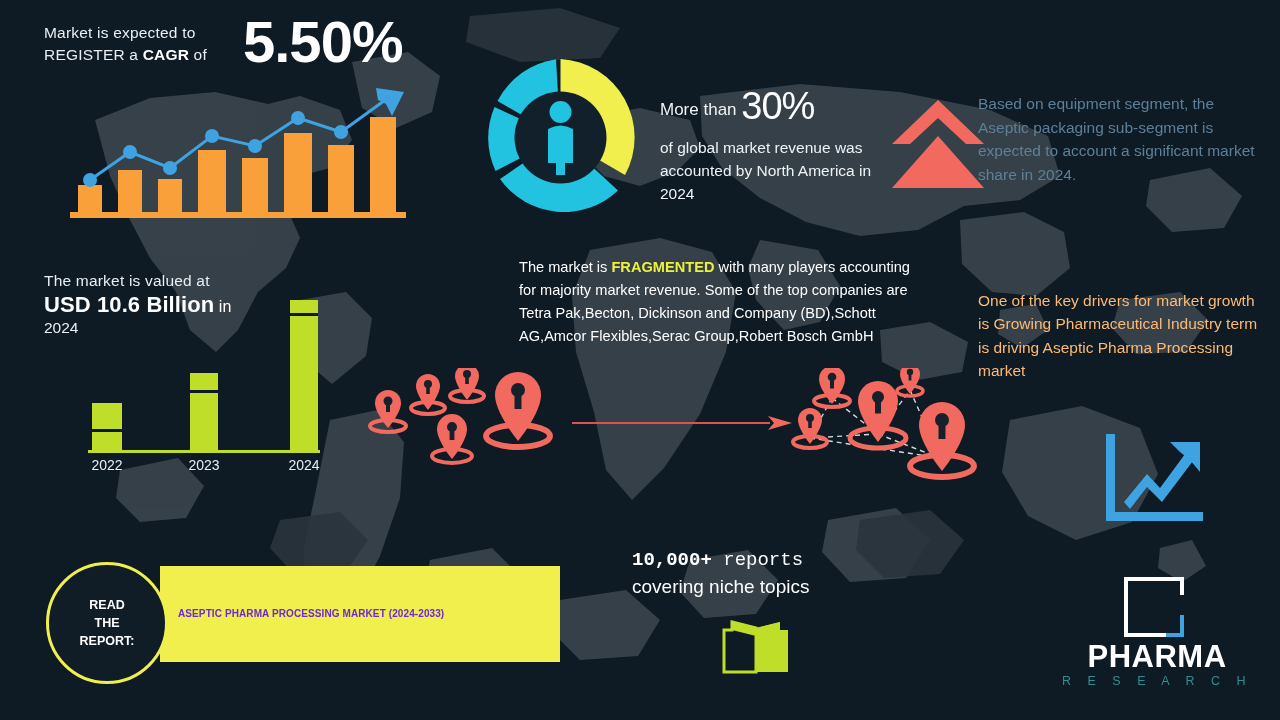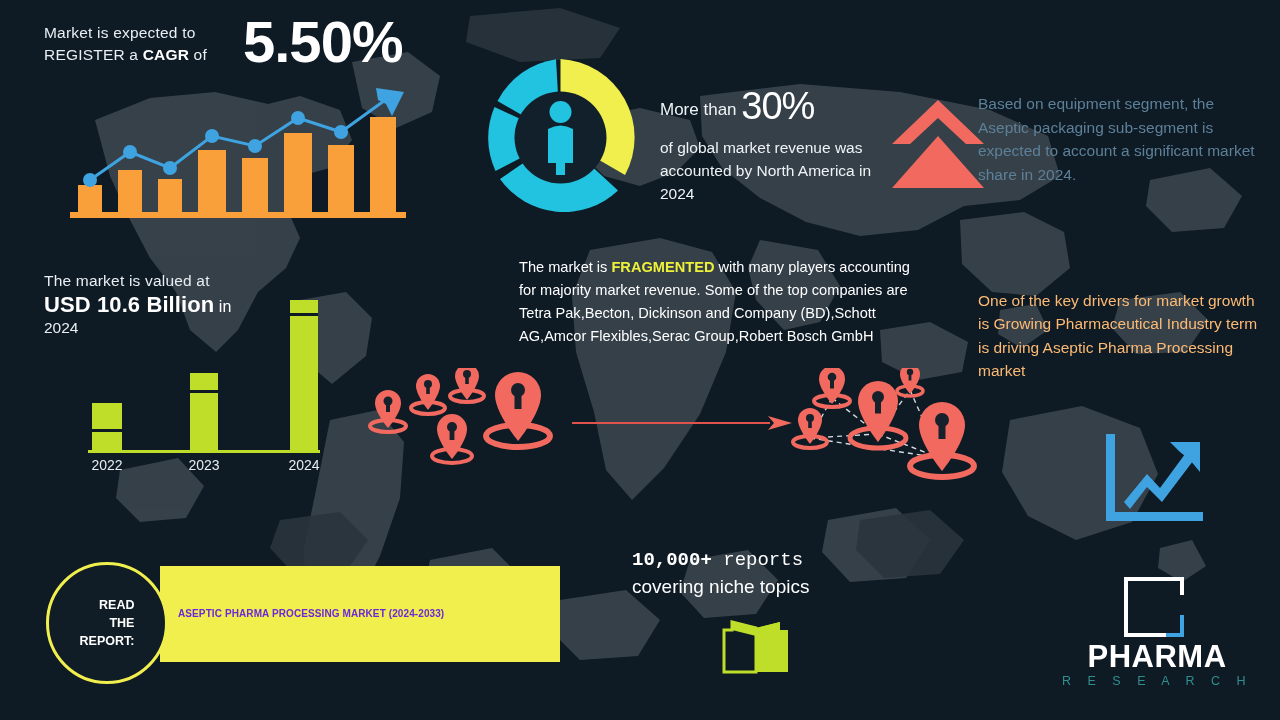--- a/index.html
+++ b/index.html
@@ -66,21 +66,21 @@
 
   
   #growth-icon { left:1100px; top:430px; width:112px; height:100px; }
 
   
   #report-banner { left:160px; top:566px; width:400px; height:96px; background:#f0ef4e; }
   #report-banner-label { position:absolute; left:18px; top:50%; transform:translateY(-50%); width:360px;
       font-size:10px; font-weight:bold; color:#6d28d9; line-height:1.75; letter-spacing:.1px; }
   #report-circle { left:46px; top:562px; width:122px; height:122px; border-radius:50%;
       background:#101c26; border:3px solid #f0ef4e; display:flex; align-items:center; justify-content:center; }
-  #report-circle-label { font-size:12.5px; font-weight:bold; color:#ffffff; text-align:right; line-height:1.45; }
+  #report-circle-label { font-size:12.5px; font-weight:bold; color:#ffffff; text-align:center; line-height:1.45; }
 
   
   #reports-wrap { left:632px; top:548px; width:300px; }
   #reports-line1 { font-size:19px; color:#ffffff; line-height:1.35;font-family:Liberation Mono, monospace; }
   #reports-line1 .b { font-weight:bold; }
   #reports-line2 { font-size:19px; color:#ffffff; line-height:1.35; }
   #book-icon { left:722px; top:614px; width:68px; height:62px; }
 
   
   #logo-wrap { left:1062px; top:575px; width:190px; height:120px; }

